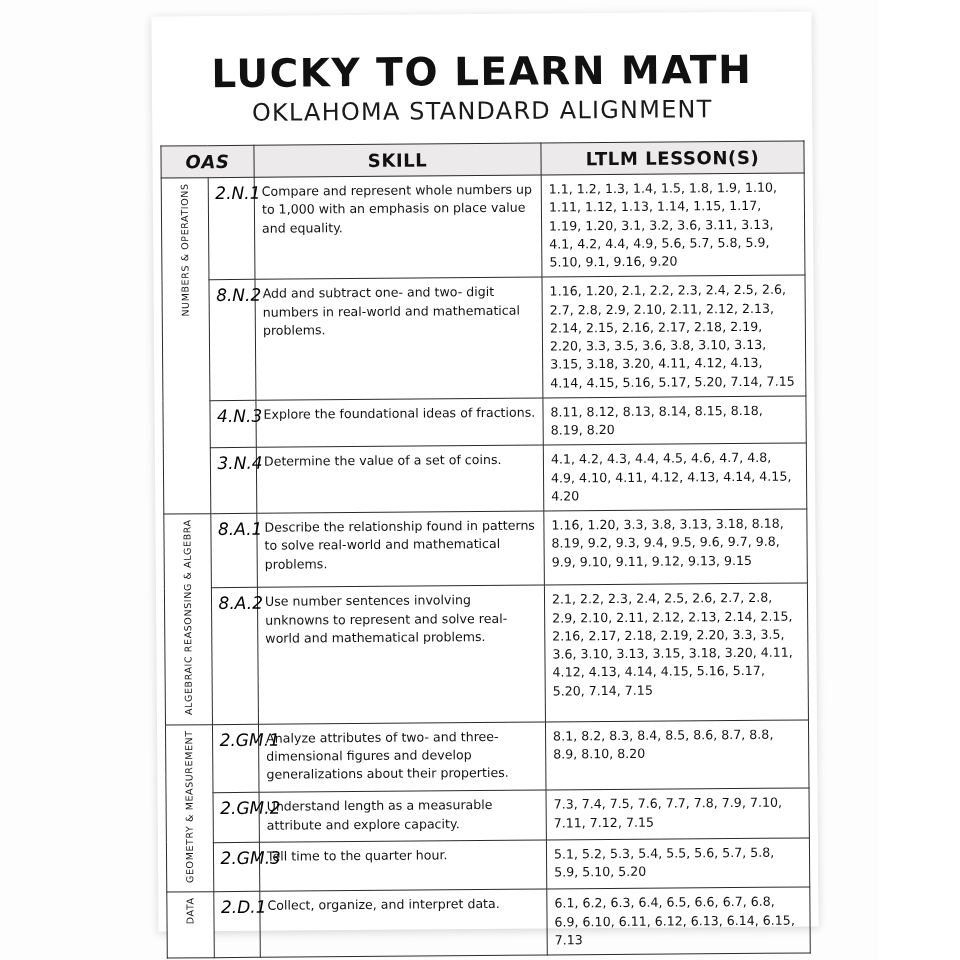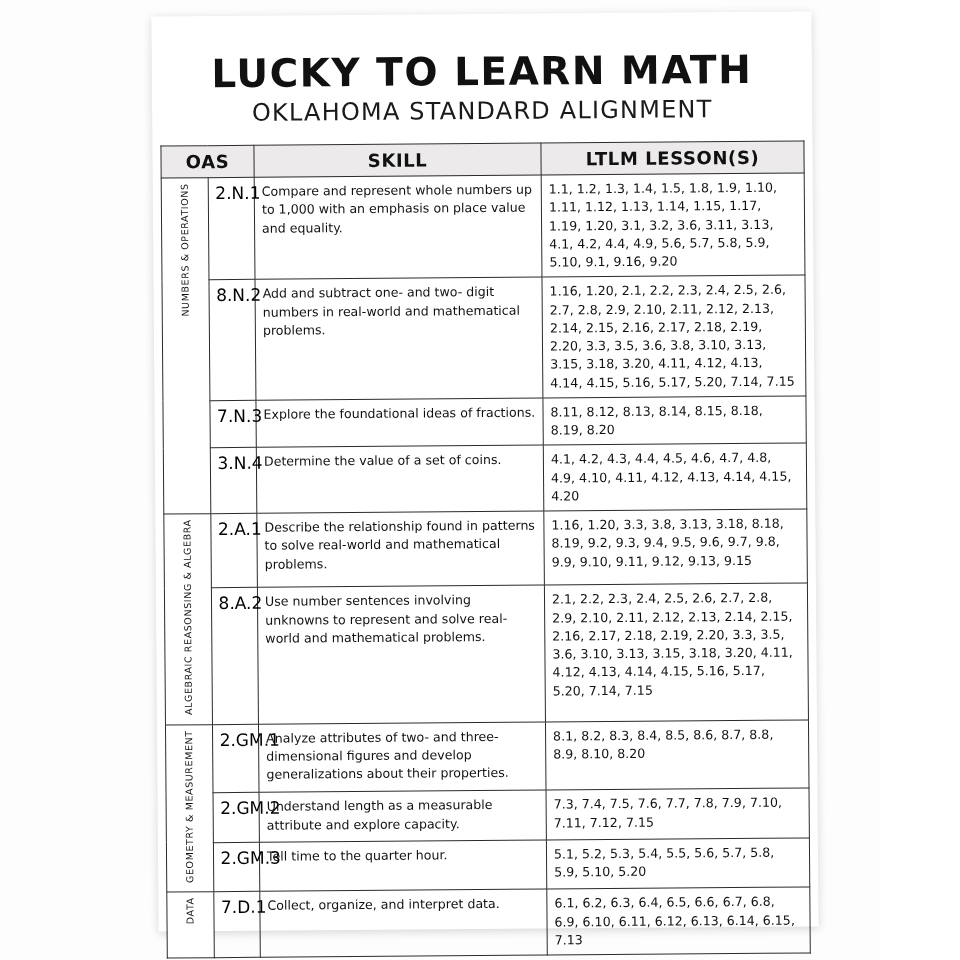--- a/index.html
+++ b/index.html
@@ -78,21 +78,21 @@
     background: #eceaea;
     text-align: center;
     font-weight: bold;
     font-size: 18px;
     letter-spacing: 0.6px;
     padding: 7px 4px;
     color: #111;
   }
 
   .col-oas-group { width: 30px; }
-  .col-oas-code  { width: 78px; }
+  .col-oas-code  { width: 78px; font-style: italic; }
   .col-skill     { width: 272px; }
   .col-lessons   { width: 248px; }
 
   .group-cell {
     background: #ffffff;
     text-align: center;
     vertical-align: middle;
     padding: 2px;
   }
   .group-label {
@@ -155,35 +155,35 @@
             <td class="code-cell col-oas-code">2.N.1</td>
             <td class="skill-cell col-skill">Compare and represent whole numbers up to 1,000 with an emphasis on place value and equality.</td>
             <td class="lessons-cell col-lessons">1.1, 1.2, 1.3, 1.4, 1.5, 1.8, 1.9, 1.10, 1.11, 1.12, 1.13, 1.14, 1.15, 1.17, 1.19, 1.20, 3.1, 3.2, 3.6, 3.11, 3.13, 4.1, 4.2, 4.4, 4.9, 5.6, 5.7, 5.8, 5.9, 5.10, 9.1, 9.16, 9.20</td>
           </tr>
           <tr>
             <td class="code-cell col-oas-code">8.N.2</td>
             <td class="skill-cell col-skill">Add and subtract one- and two- digit numbers in real-world and mathematical problems.</td>
             <td class="lessons-cell col-lessons">1.16, 1.20, 2.1, 2.2, 2.3, 2.4, 2.5, 2.6, 2.7, 2.8, 2.9, 2.10, 2.11, 2.12, 2.13, 2.14, 2.15, 2.16, 2.17, 2.18, 2.19, 2.20, 3.3, 3.5, 3.6, 3.8, 3.10, 3.13, 3.15, 3.18, 3.20, 4.11, 4.12, 4.13, 4.14, 4.15, 5.16, 5.17, 5.20, 7.14, 7.15</td>
           </tr>
           <tr>
-            <td class="code-cell col-oas-code">7.N.3</td>
+            <td class="code-cell col-oas-code">4.N.3</td>
             <td class="skill-cell col-skill">Explore the foundational ideas of fractions.</td>
             <td class="lessons-cell col-lessons">8.11, 8.12, 8.13, 8.14, 8.15, 8.18, 8.19, 8.20</td>
           </tr>
           <tr>
             <td class="code-cell col-oas-code">3.N.4</td>
             <td class="skill-cell col-skill">Determine the value of a set of coins.</td>
             <td class="lessons-cell col-lessons">4.1, 4.2, 4.3, 4.4, 4.5, 4.6, 4.7, 4.8, 4.9, 4.10, 4.11, 4.12, 4.13, 4.14, 4.15, 4.20</td>
           </tr>
 
           <tr>
             <td class="group-cell col-oas-group" rowspan="2">
               <span class="group-label">ALGEBRAIC REASONSING &amp; ALGEBRA</span>
             </td>
-            <td class="code-cell col-oas-code">2.A.1</td>
+            <td class="code-cell col-oas-code">8.A.1</td>
             <td class="skill-cell col-skill">Describe the relationship found in patterns to solve real-world and mathematical problems.</td>
             <td class="lessons-cell col-lessons">1.16, 1.20, 3.3, 3.8, 3.13, 3.18, 8.18, 8.19, 9.2, 9.3, 9.4, 9.5, 9.6, 9.7, 9.8, 9.9, 9.10, 9.11, 9.12, 9.13, 9.15</td>
           </tr>
           <tr>
             <td class="code-cell col-oas-code">8.A.2</td>
             <td class="skill-cell col-skill">Use number sentences involving unknowns to represent and solve real-world and mathematical problems.</td>
             <td class="lessons-cell col-lessons">2.1, 2.2, 2.3, 2.4, 2.5, 2.6, 2.7, 2.8, 2.9, 2.10, 2.11, 2.12, 2.13, 2.14, 2.15, 2.16, 2.17, 2.18, 2.19, 2.20, 3.3, 3.5, 3.6, 3.10, 3.13, 3.15, 3.18, 3.20, 4.11, 4.12, 4.13, 4.14, 4.15, 5.16, 5.17, 5.20, 7.14, 7.15</td>
           </tr>
 
           <tr>
@@ -202,21 +202,21 @@
           <tr>
             <td class="code-cell col-oas-code">2.GM.3</td>
             <td class="skill-cell col-skill">Tell time to the quarter hour.</td>
             <td class="lessons-cell col-lessons">5.1, 5.2, 5.3, 5.4, 5.5, 5.6, 5.7, 5.8, 5.9, 5.10, 5.20</td>
           </tr>
 
           <tr>
             <td class="group-cell col-oas-group" rowspan="1">
               <span class="group-label">DATA</span>
             </td>
-            <td class="code-cell col-oas-code">7.D.1</td>
+            <td class="code-cell col-oas-code">2.D.1</td>
             <td class="skill-cell col-skill">Collect, organize, and interpret data.</td>
             <td class="lessons-cell col-lessons">6.1, 6.2, 6.3, 6.4, 6.5, 6.6, 6.7, 6.8, 6.9, 6.10, 6.11, 6.12, 6.13, 6.14, 6.15, 7.13</td>
           </tr>
 
         </tbody>
       </table>
 
     </div>
   </div>
 </div>

